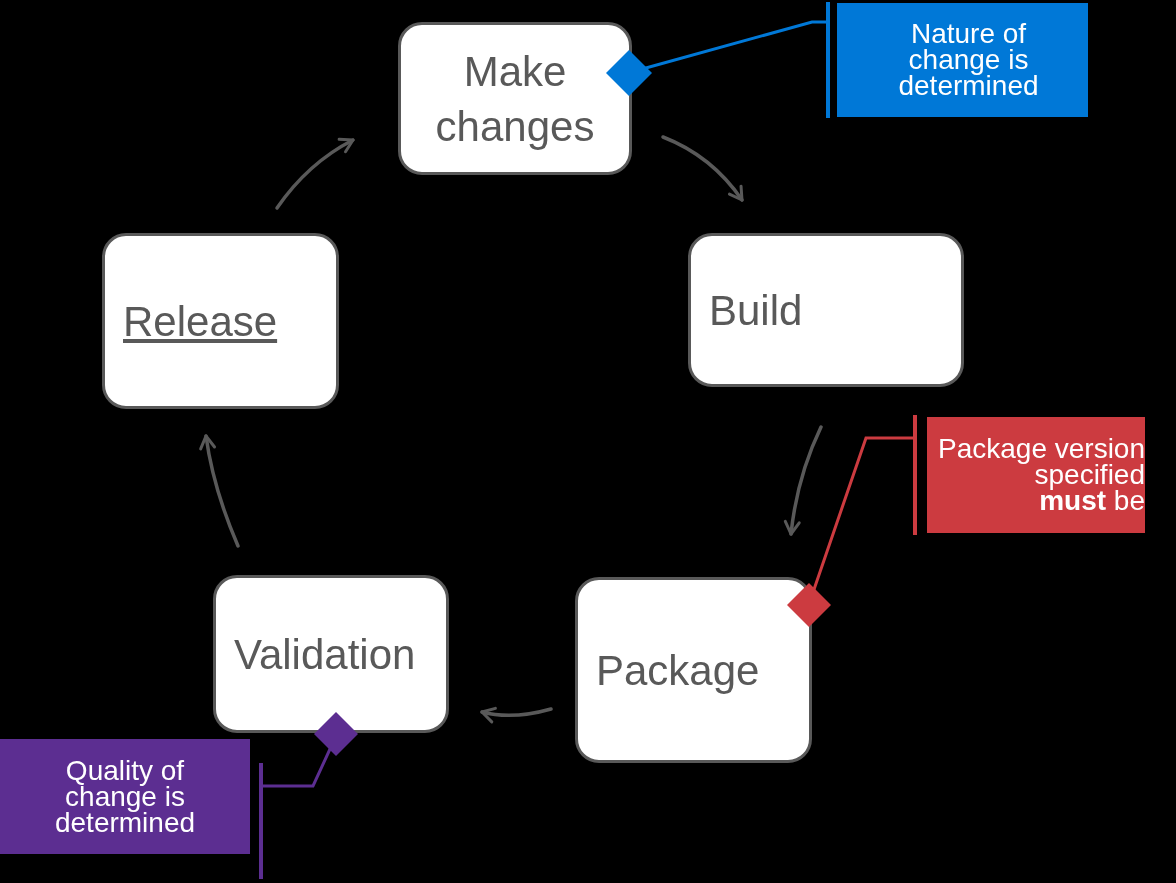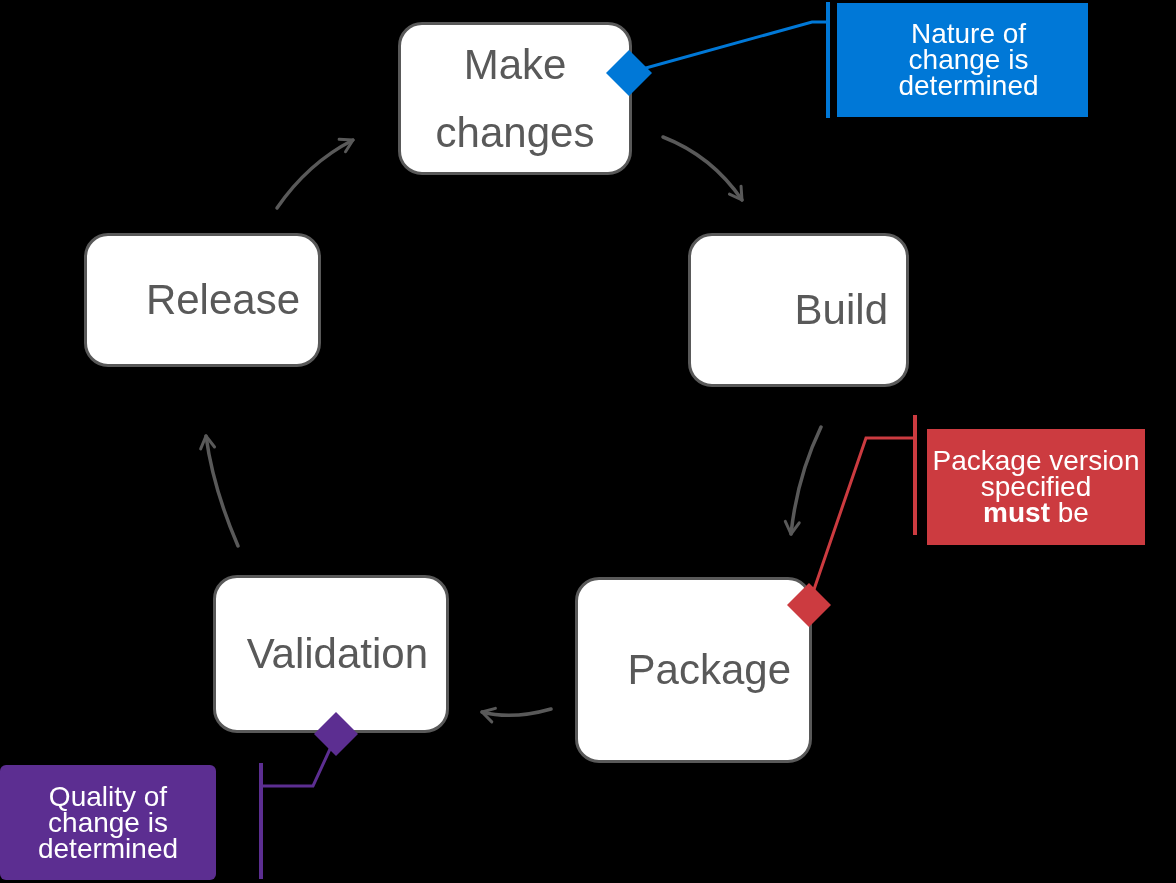--- a/index.html
+++ b/index.html
@@ -22,29 +22,29 @@
   #canvas{position:relative;width:1176px;height:883px;background:var(--background);}
 
   
   .node{
     position:absolute;
     background:var(--node_fill);
     border:3px solid var(--node_border);
     border-radius:24px;
     color:var(--node_text);
     font-size:42px;
-    line-height:68px;
-    display:flex;align-items:center;justify-content:flex-end;
+    line-height:55px;
+    display:flex;align-items:center;justify-content:flex-start;
     text-align:center;
     box-sizing:border-box;
     padding:0 18px;
   }
   #node-make-changes{left:398px;top:22px;width:234px;height:153px;}
-  #node-build{left:688px;top:233px;width:221px;height:154px;}
-  #node-release{left:84px;top:233px;width:237px;height:134px;}
+  #node-build{left:688px;top:233px;width:276px;height:154px;}
+  #node-release{left:102px;top:233px;width:237px;height:176px;text-decoration:underline;}
   #node-package{left:575px;top:577px;width:237px;height:186px;}
   #node-validation{left:213px;top:575px;width:236px;height:158px;}
 
   
   #overlay{position:absolute;left:0;top:0;width:1176px;height:883px;pointer-events:none;}
   .arrow{stroke:var(--arrow);stroke-width:3.5;fill:none;stroke-linecap:round;}
   .conn-blue{stroke:var(--blue);stroke-width:3;fill:none;}
   .conn-red{stroke:var(--red);stroke-width:3;fill:none;}
   .conn-purple{stroke:var(--purple);stroke-width:3;fill:none;}
   .diamond-blue{fill:var(--blue);}
@@ -55,22 +55,22 @@
   .callout{
     position:absolute;
     color:var(--callout_text);
     font-size:28px;
     line-height:26px;
     text-align:center;
     display:flex;flex-direction:column;justify-content:center;
     box-sizing:border-box;
   }
   #callout-blue{left:837px;top:3px;width:251px;height:114px;background:var(--blue);padding-left:12px;}
-  #callout-red{left:927px;top:429px;width:218px;height:116px;background:var(--red);}
-  #callout-purple{left:0px;top:765px;width:216px;height:115px;background:var(--purple);border-radius:6px;}
+  #callout-red{left:927px;top:417px;width:218px;height:116px;background:var(--red);text-align:right;}
+  #callout-purple{left:0px;top:739px;width:250px;height:115px;background:var(--purple);}
   .c-line b{font-weight:700;}
 
   
   .accent-bar{position:absolute;width:4px;}
   #bar-blue{left:826px;top:2px;height:116px;background:var(--blue);}
   #bar-red{left:913px;top:415px;height:120px;background:var(--red);}
   #bar-purple{left:259px;top:763px;height:116px;background:var(--purple);}
 </style>
 </head>
 <body>

